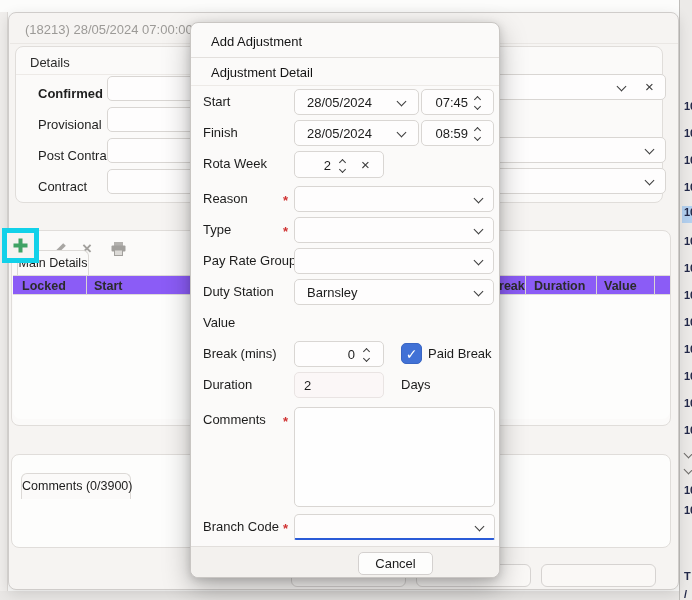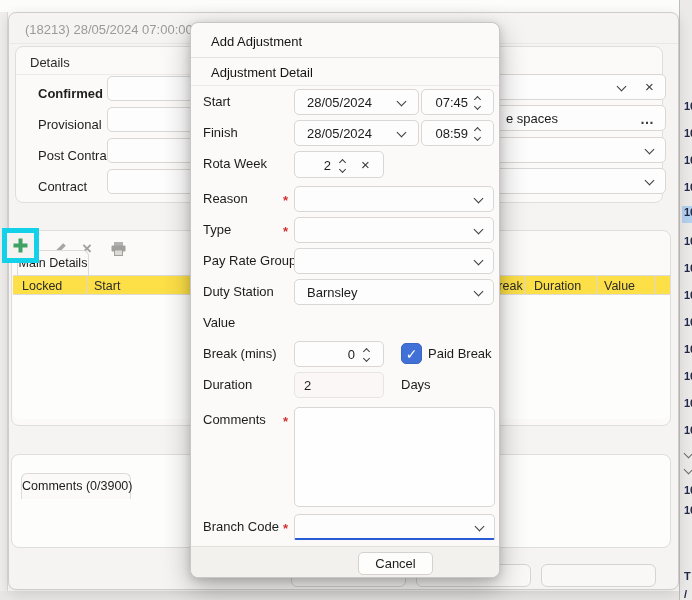--- a/index.html
+++ b/index.html
@@ -33,21 +33,21 @@
   .xglyph{font-size:15px;line-height:15px;color:#3a3a3a;font-weight:400;}
   .dots{font-size:14px;letter-spacing:1px;color:#3a3a3a;font-weight:700;line-height:10px;}
   .hdr-div{width:1px;background:#d9d6d3;}
   .label-col{color:#1e1e1e;}
   .req{color:#d03232;font-size:13px;font-weight:700;}
   .checkbox{background:#4171d6;border:1px solid #3a66c4;border-radius:5px;
             color:#fff;text-align:center;font-size:14px;line-height:20px;}
   .dlg{background:#fbfaf9;border:1px solid #c9c6c3;border-radius:8px;
        box-shadow:0 10px 28px rgba(0,0,0,.28), 0 2px 8px rgba(0,0,0,.15);z-index:10;}
   .sideitem{font-size:11px;font-weight:700;color:#23294a;}
-  .gridhdr{background:#fde047;border-top:1px solid #dedbd8;border-bottom:1px solid #dedbd8;}
+  .gridhdr{background:#8b5cf6;border-top:1px solid #dedbd8;border-bottom:1px solid #dedbd8;font-weight:bold;}
 </style>
 </head>
 <body>
 
 <div class="abs" style="left:0;top:0;width:679px;height:12px;background:#fcfcfb;"></div>
 <div class="abs" style="left:0;top:12px;width:8px;height:588px;background:#f0eeec;border-right:1px solid #dddad7;"></div>
 <div class="abs" style="left:0;top:591px;width:679px;height:9px;background:#e9e7e5;"></div>
 
 <div class="abs" style="left:679px;top:0;width:13px;height:600px;background:#eceae8;border-left:1px solid #bfbdba;">
   <span class="abs sideitem" style="left:4px;top:100px;">10</span>
@@ -89,24 +89,20 @@
     <div class="abs txt label-col" style="left:22px;top:101px;">Post Contract</div>
     <div class="abs field" style="left:91px;top:91px;width:300px;height:25px;"></div>
 
     <div class="abs txt label-col" style="left:22px;top:132px;">Contract</div>
     <div class="abs field" style="left:91px;top:122px;width:300px;height:25px;"></div>
 
     <div class="abs field" style="left:412px;top:27px;width:238px;height:26px;">
       <span class="abs chv" style="left:189px;top:8px;"></span>
       <span class="abs xglyph" style="left:216px;top:4px;">×</span>
     </div>
-    <div class="abs field" style="left:412px;top:58px;width:238px;height:26px;">
-      <span class="abs txt" style="left:77px;top:5px;">e spaces</span>
-      <span class="abs dots" style="left:211px;top:8px;">…</span>
-    </div>
     <div class="abs field" style="left:412px;top:90px;width:238px;height:26px;">
       <span class="abs chv" style="left:217px;top:8px;"></span>
     </div>
     <div class="abs field" style="left:412px;top:121px;width:238px;height:26px;">
       <span class="abs chv" style="left:217px;top:8px;"></span>
     </div>
   </div>
 
   <div class="abs tab active txt" style="left:8px;top:193px;width:72px;height:25px;line-height:24px;font-size:12.5px;">Main Details</div>
   <div class="abs tab inactive txt" style="left:84px;top:193px;width:90px;height:24px;line-height:23px;font-size:17px;">Shift Details</div>

